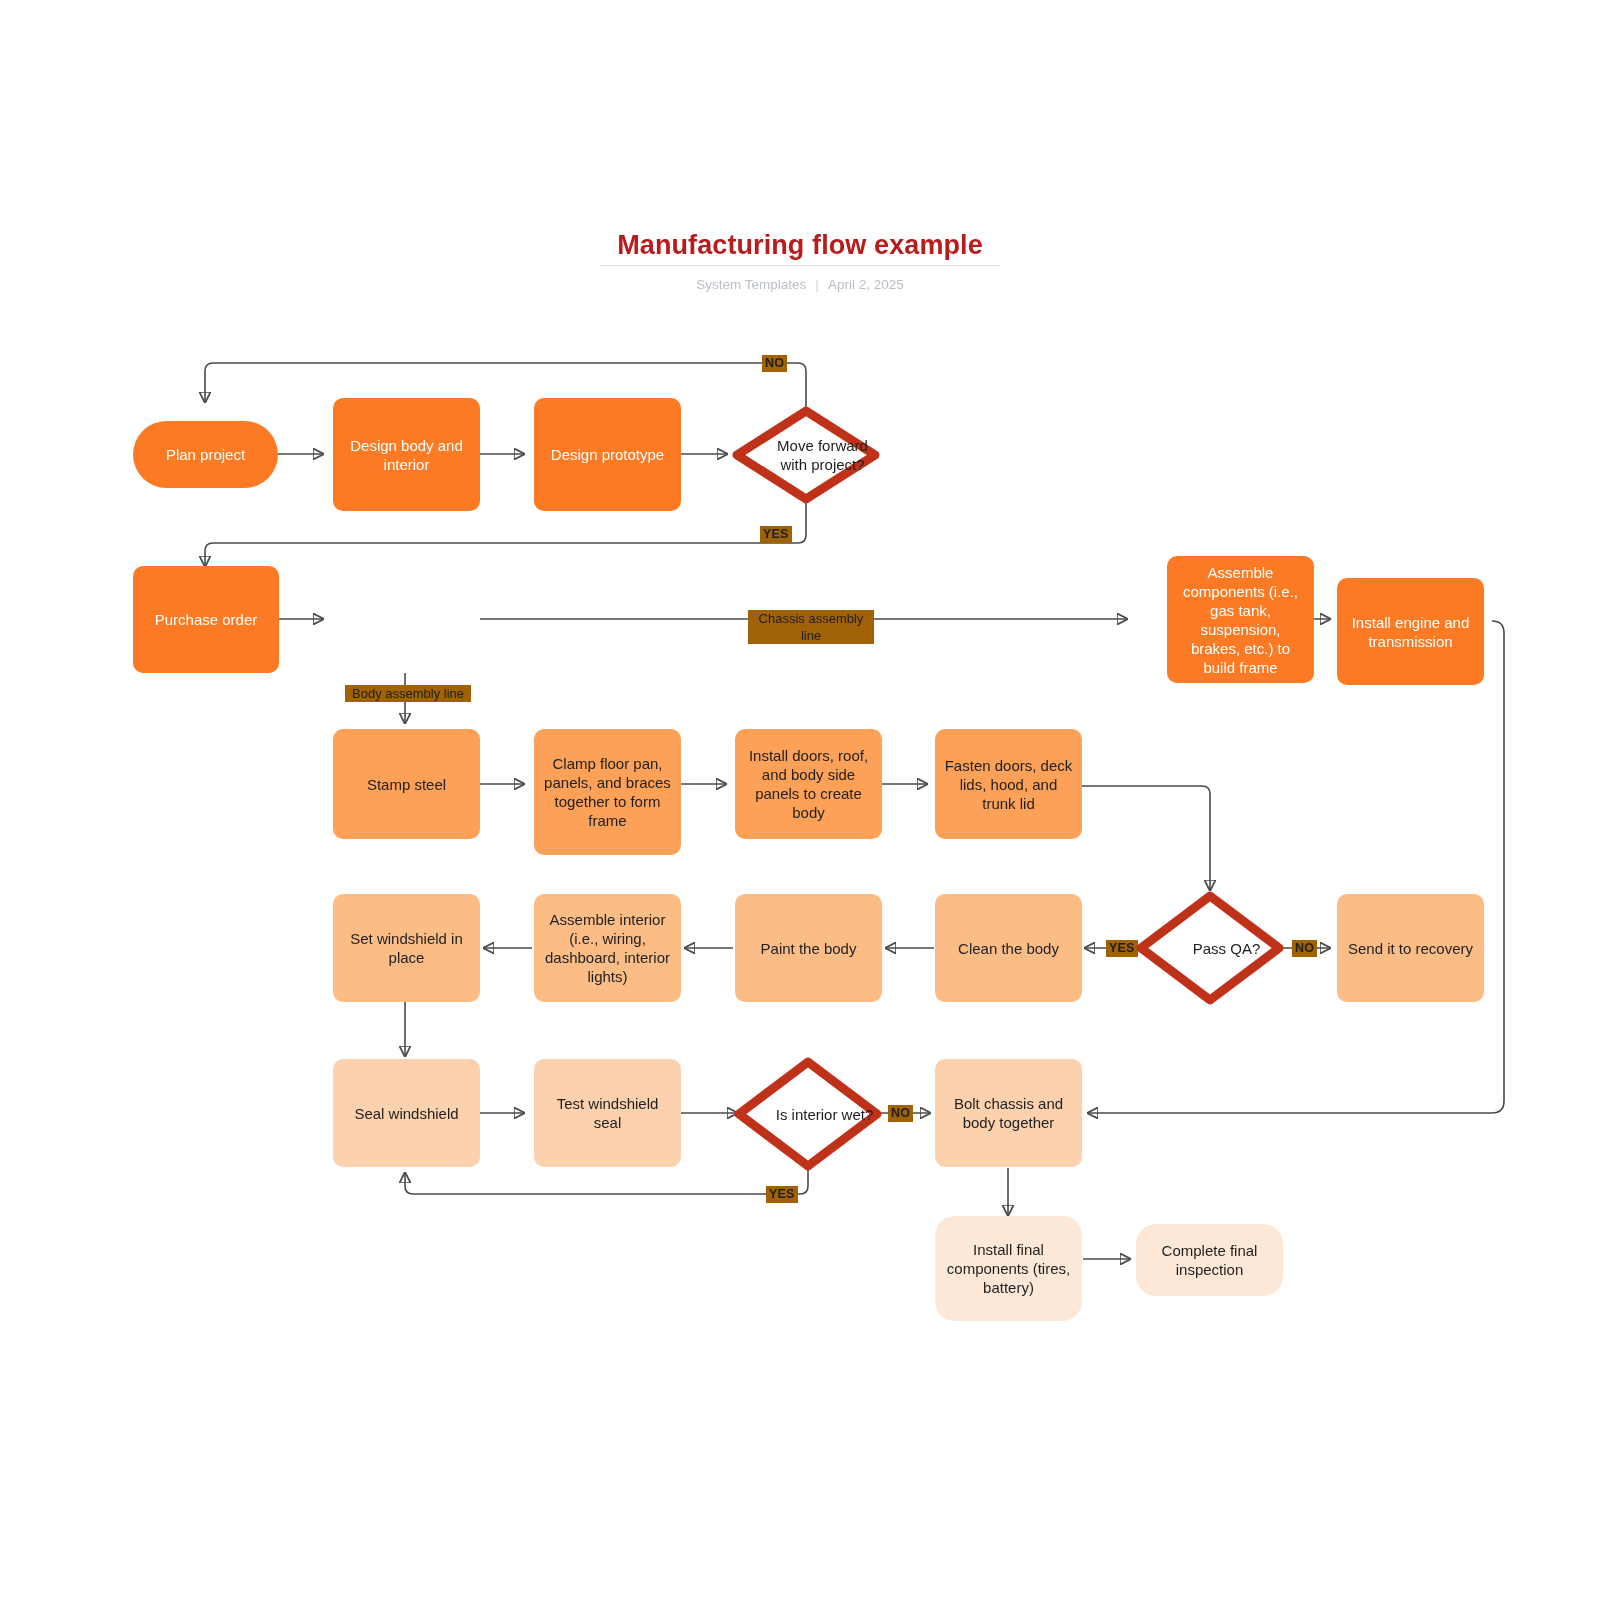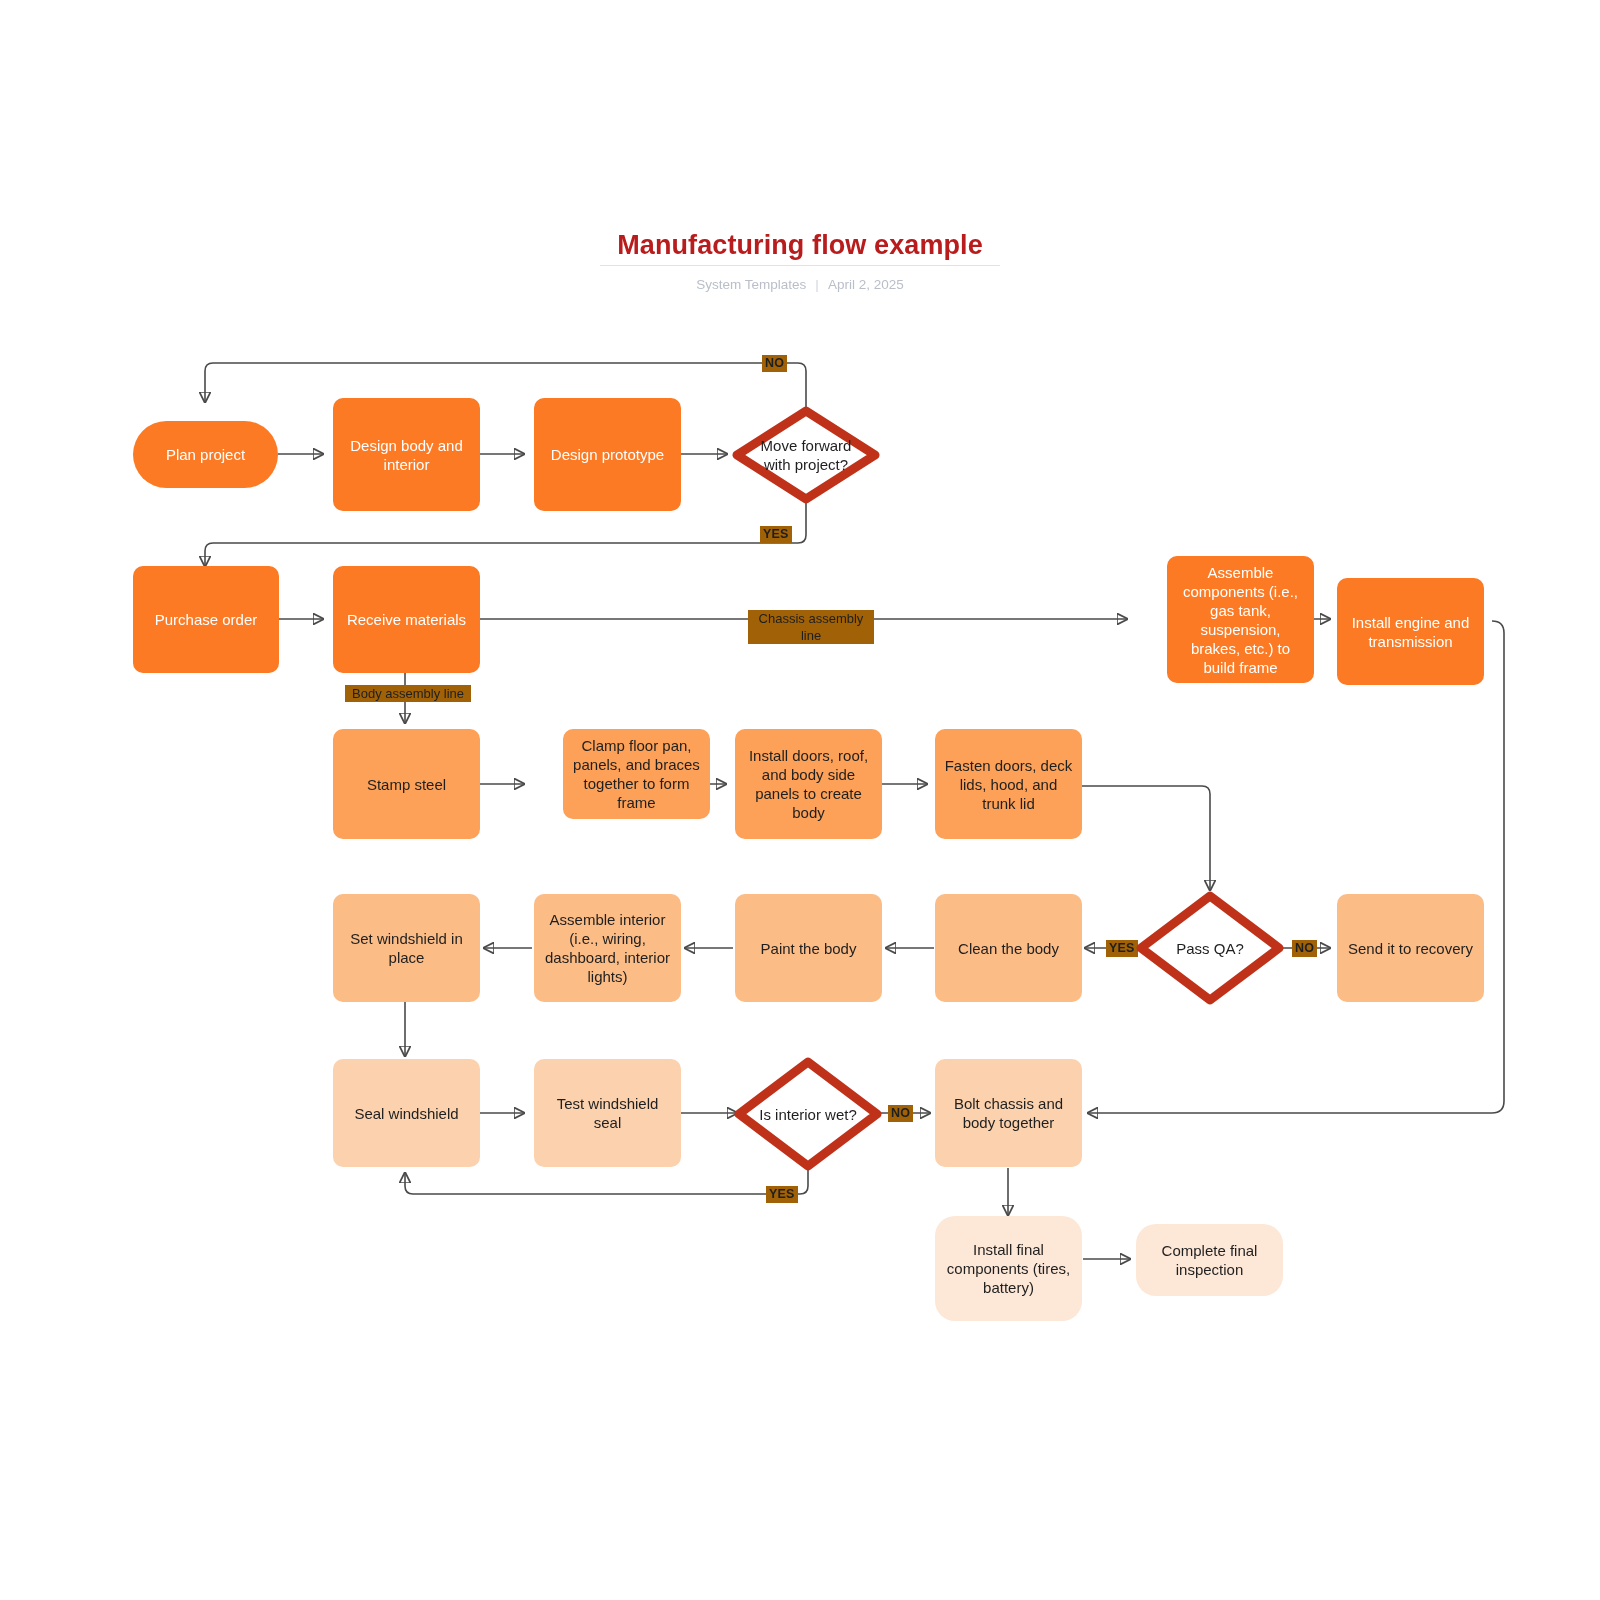--- a/index.html
+++ b/index.html
@@ -94,21 +94,21 @@
   .t2 { background: #fca157; color: #1f1f1f; }
   .t3 { background: #fcbc86; color: #1f1f1f; }
   .t4 { background: #fcd2ae; color: #1f1f1f; }
   .t5 { background: #fde7d7; color: #1f1f1f; border-radius: 20px; }
 
   
   .diamond {
     position: absolute;
     display: flex;
     align-items: center;
-    justify-content: center;
+    justify-content: flex-end;
   }
   .diamond .dshape {
     position: absolute;
     left: 0; top: 0;
     width: 100%; height: 100%;
   }
   .diamond .dshape polygon {
     fill: #ffffff;
     stroke: #bf3219;
     stroke-width: 9;
@@ -236,37 +236,34 @@
     <svg class="dshape" viewBox="0 0 150 100" preserveAspectRatio="none">
       <polygon points="75,6 144,50 75,94 6,50"></polygon>
     </svg>
     <span class="nlabel">Move forward with project?</span>
   </div>
 
   <div class="node t1" style="left:133px; top:566px; width:146px; height:107px;">
     <span class="nlabel">Purchase order</span>
   </div>
 
-  <div class="node t1" style="left:333px; top:566px; width:147px; height:107px;">
-    <span class="nlabel">Receive materials</span>
-  </div>
 
   <div class="node t1" style="left:1136px; top:556px; width:147px; height:127px;margin-left:31px;">
     <span class="nlabel">Assemble components (i.e., gas tank, suspension, brakes, etc.) to build frame</span>
   </div>
 
   <div class="node t1" style="left:1337px; top:578px; width:147px; height:107px;">
     <span class="nlabel">Install engine and transmission</span>
   </div>
 
   <div class="node t2" style="left:333px; top:729px; width:147px; height:110px;">
     <span class="nlabel">Stamp steel</span>
   </div>
 
-  <div class="node t2" style="left:534px; top:729px; width:147px; height:90px;margin-left:29px;">
+  <div class="node t2" style="left:534px; top:729px; width:147px; height:126px;">
     <span class="nlabel">Clamp floor pan, panels, and braces together to form frame</span>
   </div>
 
   <div class="node t2" style="left:735px; top:729px; width:147px; height:110px;">
     <span class="nlabel">Install doors, roof, and body side panels to create body</span>
   </div>
 
   <div class="node t2" style="left:935px; top:729px; width:147px; height:110px;">
     <span class="nlabel">Fasten doors, deck lids, hood, and trunk lid</span>
   </div>

